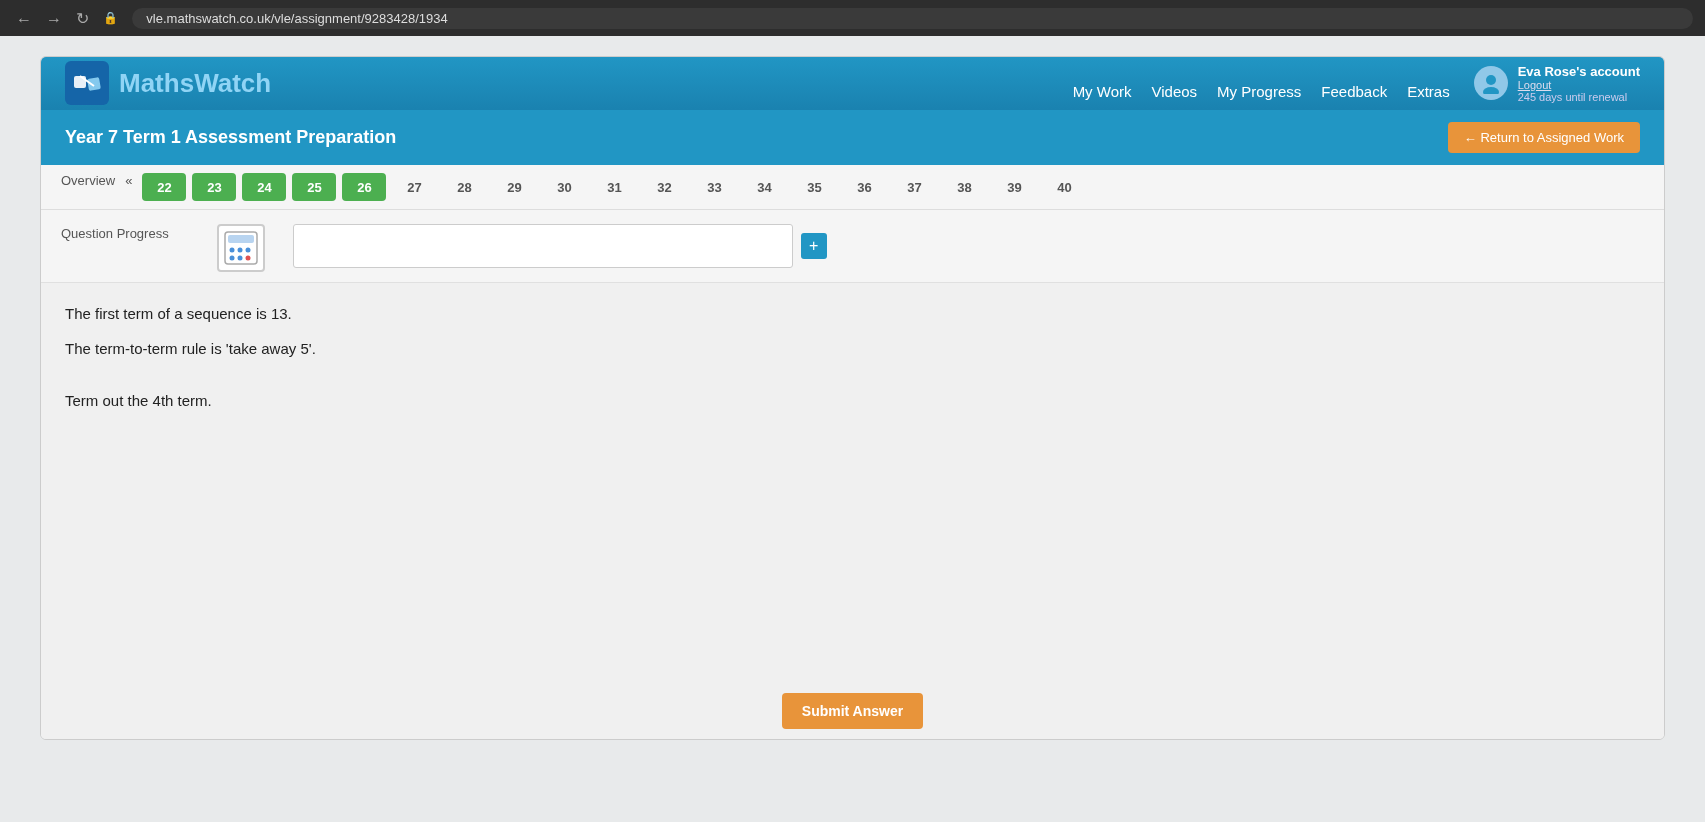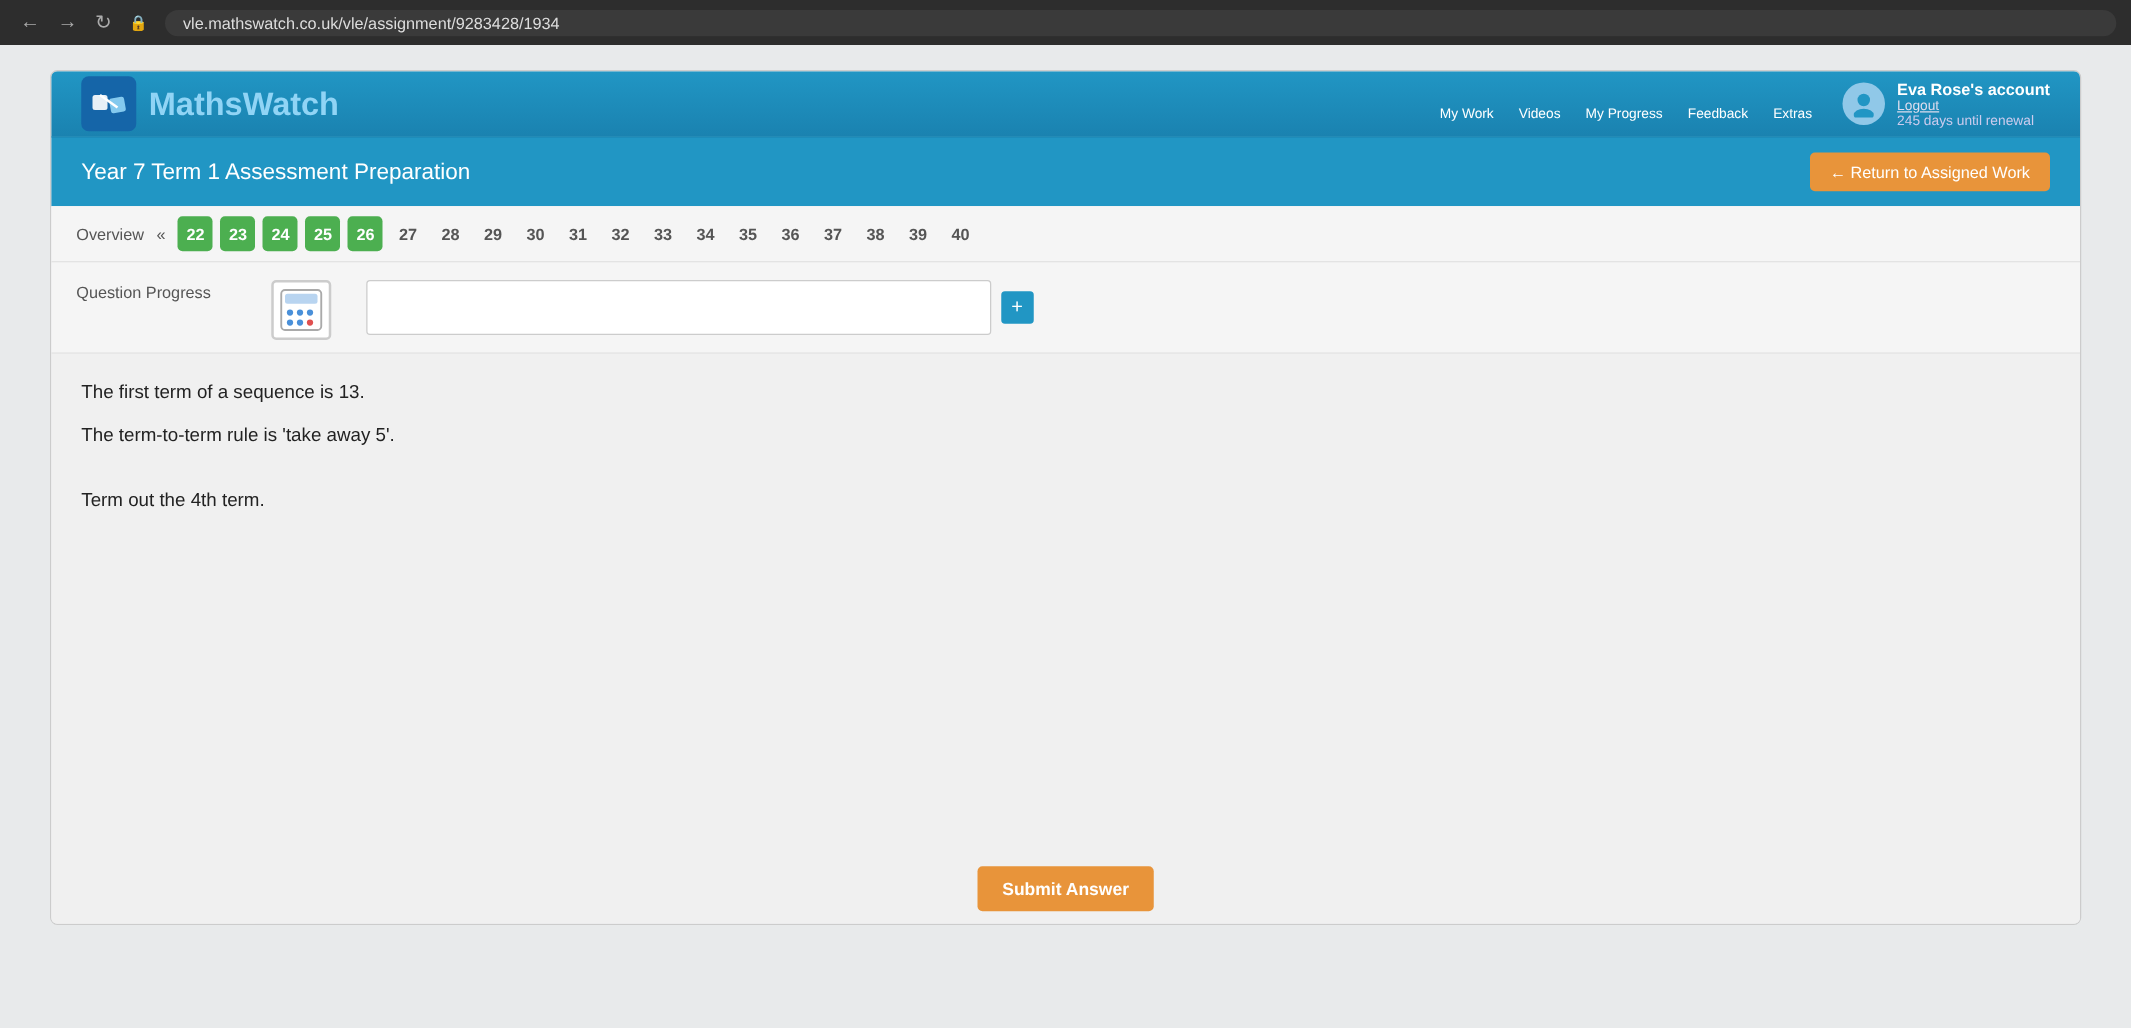--- a/index.html
+++ b/index.html
@@ -74,21 +74,21 @@
     }
     .logo-text span { color: #90d4f5; }
     .nav-links {
       display: flex;
       gap: 20px;
       align-items: center;
     }
     .nav-link {
       color: white;
       text-decoration: none;
-      font-size: 11px;
+      font-size: 15px;
       cursor: pointer;
       margin-top: 16px;
     }
     .user-area {
       display: flex;
       align-items: center;
       gap: 10px;
       margin-left: 24px;
     }
     .user-icon {
@@ -112,21 +112,21 @@
       background: #2196c4;
       padding: 12px 24px;
       display: flex;
       align-items: center;
       justify-content: space-between;
       border-top: 1px solid #1a82b0;
     }
     .assignment-title {
       color: white;
       font-size: 18px;
-      font-weight: normal;
+      font-weight: bold;
     }
     .return-btn {
       background: #e8943a;
       color: white;
       border: none;
       padding: 8px 16px;
       border-radius: 4px;
       cursor: pointer;
       font-size: 13px;
       display: flex;
@@ -138,41 +138,40 @@
     .main-content {
       background: #f0f0f0;
       padding: 0;
     }
 
     
     .question-nav {
       background: #f5f5f5;
       padding: 8px 20px;
       display: flex;
-      align-items: center;
       gap: 6px;
       border-bottom: 1px solid #ddd;
       flex-wrap: wrap;
     }
     .nav-overview {
       color: #555;
       font-size: 13px;
       cursor: pointer;
     }
     .nav-arrow {
       color: #555;
       font-size: 13px;
       cursor: pointer;
       padding: 0 4px;
     }
     .q-num {
       display: inline-flex;
       align-items: center;
       justify-content: center;
-      width: 28px;
+      width: 44px;
       height: 28px;
       border-radius: 4px;
       font-size: 13px;
       font-weight: bold;
       cursor: pointer;
     }
     .q-num.completed {
       background: #4caf50;
       color: white;
     }

